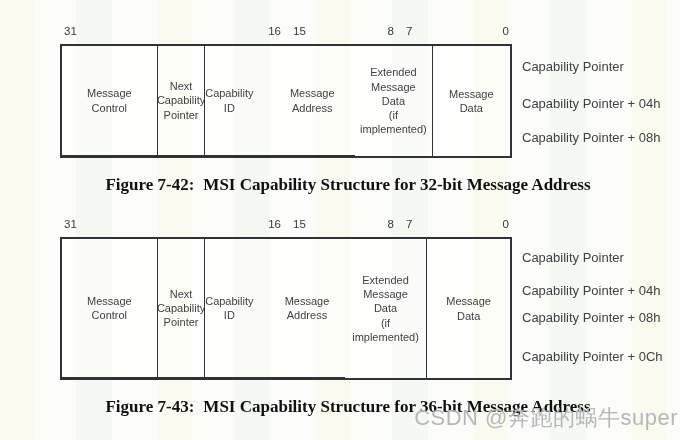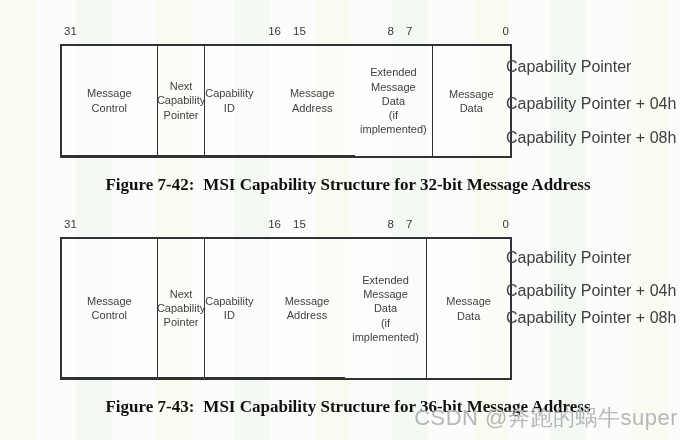--- a/index.html
+++ b/index.html
@@ -62,24 +62,24 @@
     padding:1px 8px;box-sizing:border-box;
     border-right:1px solid var(--border);
   }
   .cell.last{border-right:none;}
   .w50{width:50%;}
   .w25{width:25%;}
   .w100{width:100%;padding-left:24px;}
 
   
   .offset{
-    left:506px;
+    left:522px;
     transform:translateY(-50%);
     white-space:nowrap;
-    font-size:16px;color:var(--cell_text);
+    font-size:13px;color:var(--cell_text);
     line-height:14px;
   }
 
   
   .caption{
     left:0;width:100%;box-sizing:border-box;padding-left:16px;
     text-align:center;
     font-family:"Liberation Serif",serif;
     font-weight:bold;font-size:17px;color:var(--caption_text);
     white-space:nowrap;
@@ -176,20 +176,21 @@
       </div>
       <div class="cell w50 last">
         <span>Message Data</span>
       </div>
     </div>
   </div>
 
   <div class="abs offset" style="top:258px">Capability Pointer</div>
   <div class="abs offset" style="top:291px">Capability Pointer + 04h</div>
   <div class="abs offset" style="top:318px">Capability Pointer + 08h</div>
+  <div class="abs offset" style="top:357px">Capability Pointer + 0Ch</div>
 
   <div class="abs caption" style="top:397px">
     <span class="cap-label">Figure 7-43:</span><span>MSI Capability Structure for 36-bit Message Address</span>
   </div>
 
   <div class="abs watermark">CSDN @奔跑的蜗牛super</div>
 
 </div>
 
 </body></html>

